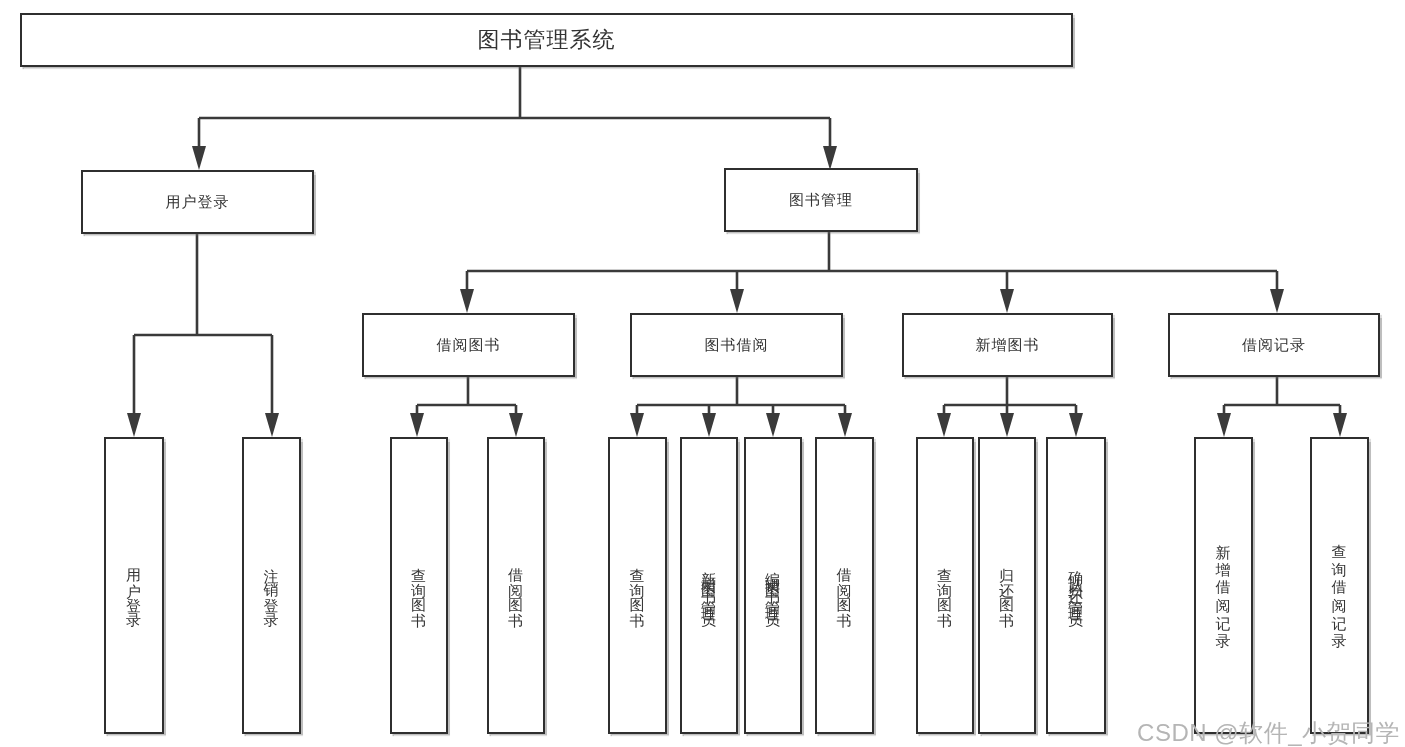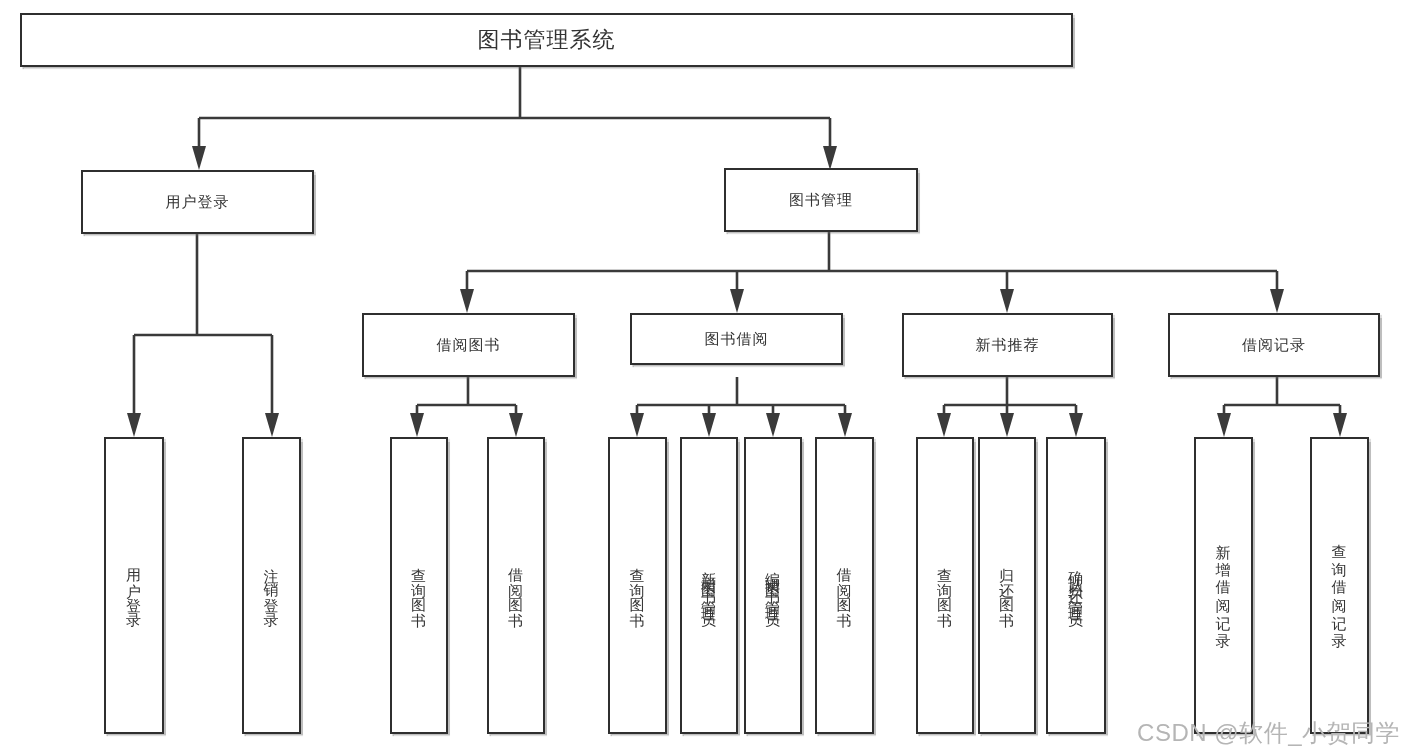--- a/index.html
+++ b/index.html
@@ -112,25 +112,25 @@
   <div class="node hbox" style="left:81px;top:170px;width:233px;height:64px;">
     <span>用户登录</span>
   </div>
   <div class="node hbox" style="left:712px;top:168px;width:194px;height:64px;margin-left:12px;">
     <span>图书管理</span>
   </div>
 
   <div class="node hbox" style="left:362px;top:313px;width:213px;height:64px;">
     <span>借阅图书</span>
   </div>
-  <div class="node hbox" style="left:630px;top:313px;width:213px;height:52px;">
+  <div class="node hbox" style="left:630px;top:313px;width:213px;height:64px;">
     <span>图书借阅</span>
   </div>
   <div class="node hbox" style="left:902px;top:313px;width:211px;height:64px;">
-    <span>新书推荐</span>
+    <span>新增图书</span>
   </div>
   <div class="node hbox" style="left:1168px;top:313px;width:212px;height:64px;text-align:center;">
     <span>借阅记录</span>
   </div>
 
   <div class="node vbox v4" style="left:104px;top:437px;width:60px;height:297px;">
     <span>用户登录</span>
   </div>
   <div class="node vbox v4" style="left:242px;top:437px;width:59px;height:297px;">
     <span>注销登录</span>

